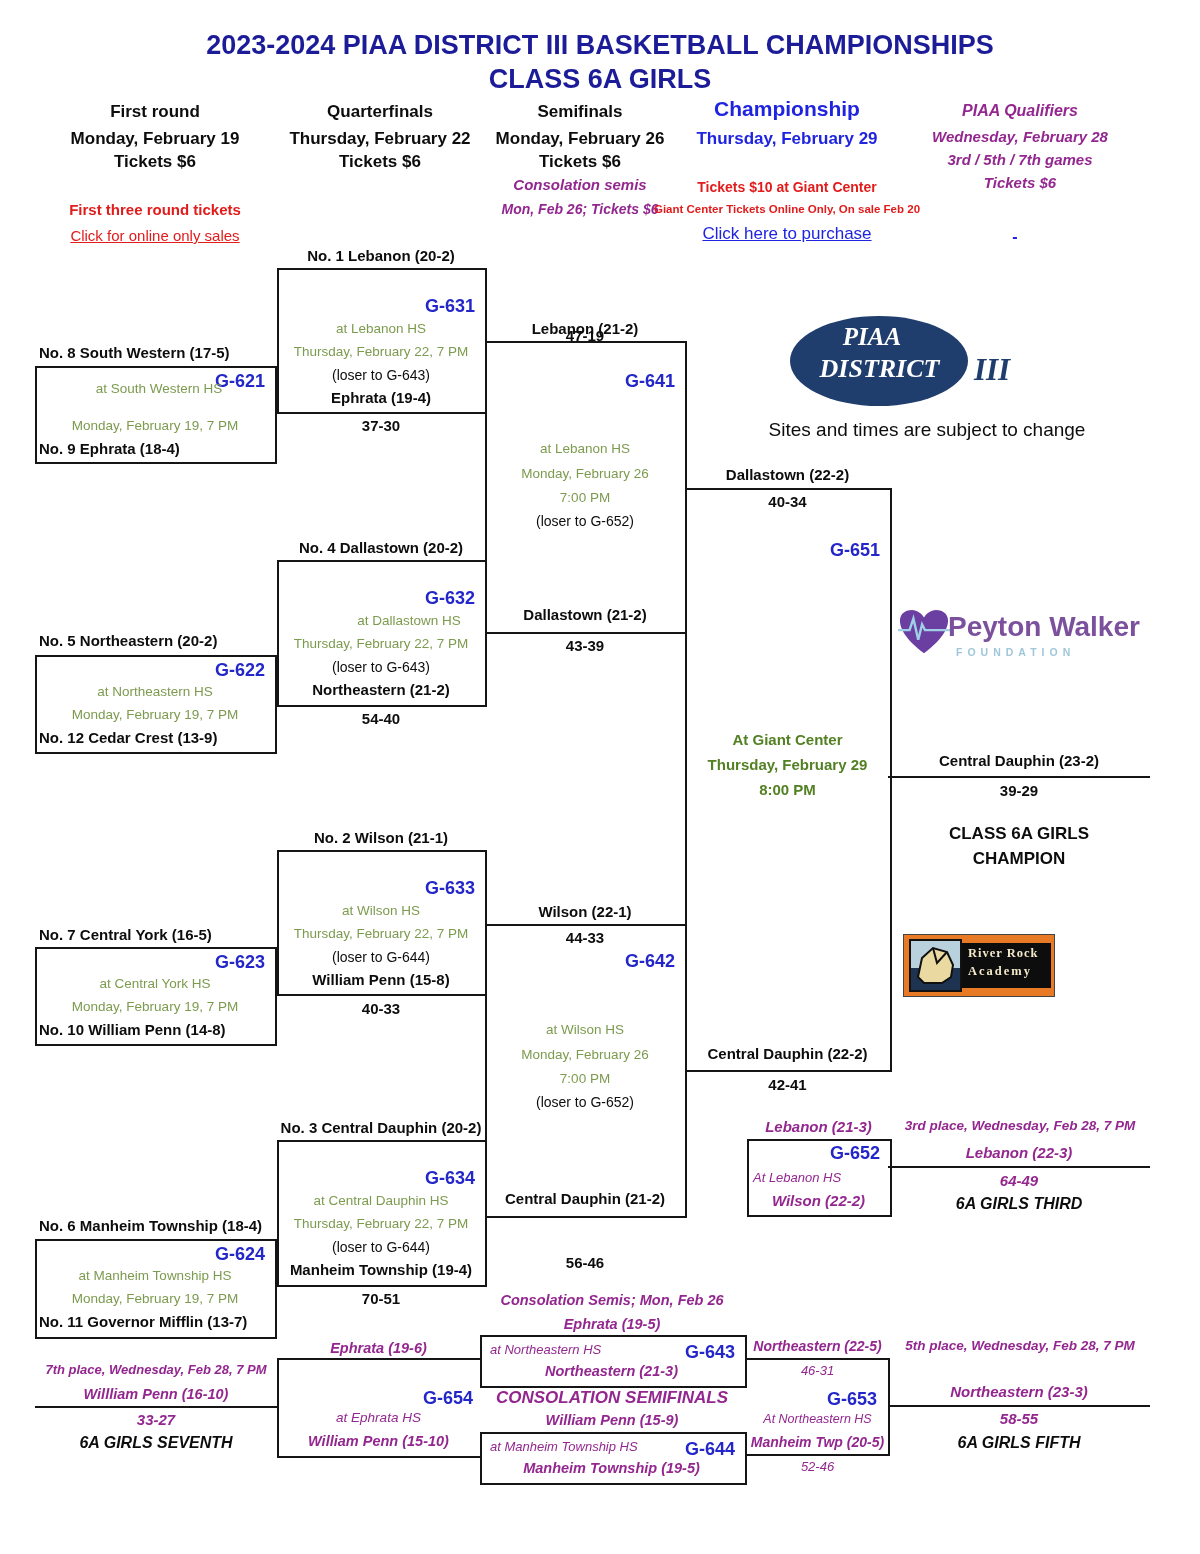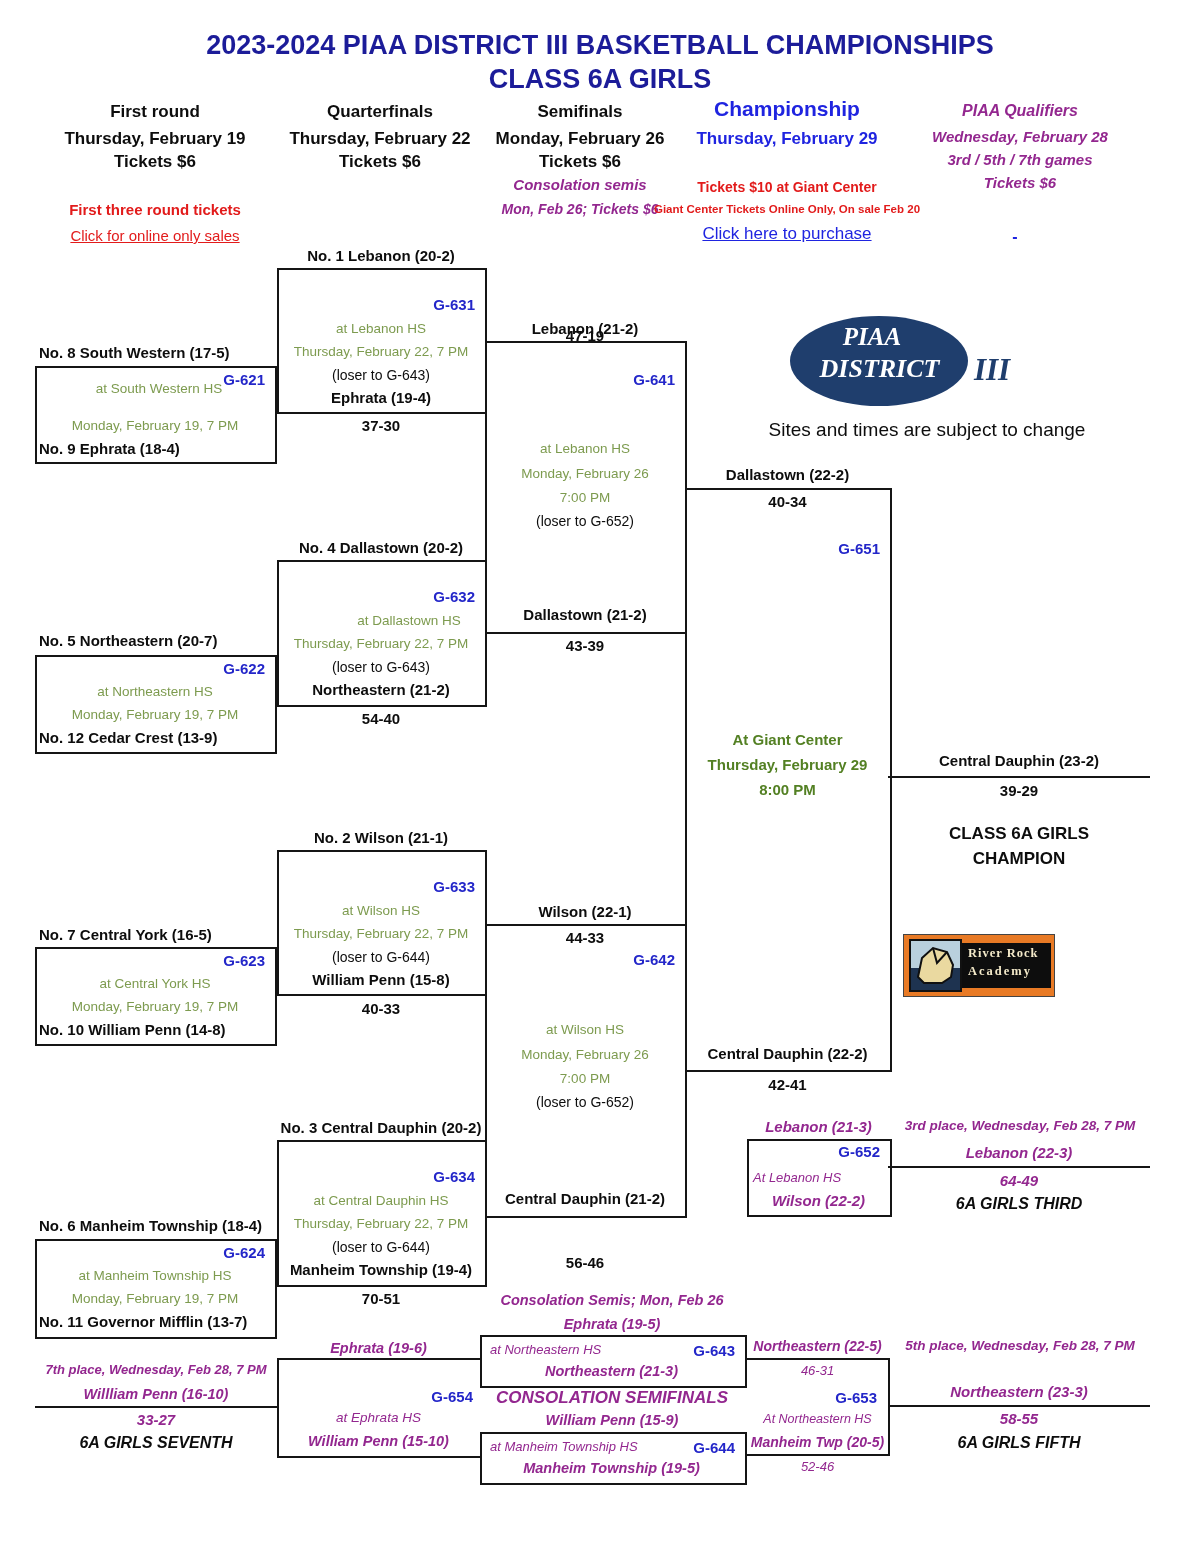--- a/index.html
+++ b/index.html
@@ -6,21 +6,21 @@
   #page{position:relative;width:1200px;height:1554px;background:#fff;
         font-family:"Liberation Sans",sans-serif;color:#0d0d0d;overflow:hidden;}
   .tx{position:absolute;white-space:nowrap;line-height:1.18;}
   .c{text-align:center;}
   .r{text-align:right;}
   .bx{position:absolute;border:2px solid #151515;}
   .bx3{position:absolute;border:2px solid #151515;border-right:none;}
   .ln{position:absolute;border-top:2px solid #151515;height:0;}
   .vl{position:absolute;border-left:2px solid #151515;width:0;}
   .team{font-weight:700;font-size:15px;}
-  .g{color:#2326c9;font-weight:700;font-size:15px;}
+  .g{color:#2326c9;font-weight:700;font-size:18px;}
   .grn{color:#7d9b4f;font-size:13.5px;}
   .grnb{color:#538023;font-weight:700;font-size:15px;}
   .blk{font-size:14px;}
   .sc{font-weight:700;font-size:15px;}
   .pi{color:#93278f;font-style:italic;font-size:14px;}
   .pb{font-weight:700;}
   .bi{font-weight:700;font-style:italic;font-size:16px;color:#0d0d0d;}
   .red{color:#e21b1b;}
   .blue{color:#1f24e0;}
   .navy{color:#1c1c99;font-weight:700;}
@@ -30,21 +30,21 @@
 </style>
 </head>
 <body>
 
 <div id="page">
 
   <div class="tx c navy" style="left:60px;top:30px;width:1080px;font-size:27px;">2023-2024 PIAA DISTRICT III BASKETBALL CHAMPIONSHIPS</div>
   <div class="tx c navy" style="left:60px;top:64px;width:1080px;font-size:27px;">CLASS 6A GIRLS</div>
 
   <div class="tx c hdr" style="left:35px;top:102px;width:240px;">First round</div>
-  <div class="tx c hdr" style="left:35px;top:129px;width:240px;">Thursday, February 19</div>
+  <div class="tx c hdr" style="left:35px;top:129px;width:240px;">Monday, February 19</div>
   <div class="tx c hdr" style="left:35px;top:152px;width:240px;">Tickets $6</div>
   <div class="tx c red" style="left:35px;top:201px;width:240px;font-weight:700;font-size:15px;">First three round tickets</div>
   <div class="tx c red link" style="left:35px;top:227px;width:240px;font-size:15px;">Click for online only sales</div>
 
   <div class="tx c hdr" style="left:260px;top:102px;width:240px;">Quarterfinals</div>
   <div class="tx c hdr" style="left:260px;top:129px;width:240px;">Thursday, February 22</div>
   <div class="tx c hdr" style="left:260px;top:152px;width:240px;">Tickets $6</div>
 
   <div class="tx c hdr" style="left:460px;top:102px;width:240px;">Semifinals</div>
   <div class="tx c hdr" style="left:460px;top:129px;width:240px;">Monday, February 26</div>
@@ -73,21 +73,21 @@
   </div>
   <div class="tx c" style="left:727px;top:419px;width:400px;font-size:19px;">Sites and times are subject to change</div>
 
   <div class="tx team" style="left:39px;top:344px;width:236px;">No. 8 South Western (17-5)</div>
   <div class="bx" style="left:35px;top:366px;width:238px;height:94px;"></div>
   <div class="tx r g" style="left:35px;top:371px;width:230px;">G-621</div>
   <div class="tx c grn" style="left:35px;top:381px;width:248px;">at South Western HS</div>
   <div class="tx c grn" style="left:35px;top:418px;width:240px;">Monday, February 19, 7 PM</div>
   <div class="tx team" style="left:39px;top:440px;width:236px;">No. 9 Ephrata (18-4)</div>
 
-  <div class="tx team" style="left:39px;top:632px;width:236px;">No. 5 Northeastern (20-7)</div>
+  <div class="tx team" style="left:39px;top:632px;width:236px;">No. 5 Northeastern (20-2)</div>
   <div class="bx" style="left:35px;top:655px;width:238px;height:95px;"></div>
   <div class="tx r g" style="left:35px;top:660px;width:230px;">G-622</div>
   <div class="tx c grn" style="left:35px;top:684px;width:240px;">at Northeastern HS</div>
   <div class="tx c grn" style="left:35px;top:707px;width:240px;">Monday, February 19, 7 PM</div>
   <div class="tx team" style="left:39px;top:729px;width:236px;">No. 12 Cedar Crest (13-9)</div>
 
   <div class="tx team" style="left:39px;top:926px;width:236px;">No. 7 Central York (16-5)</div>
   <div class="bx" style="left:35px;top:947px;width:238px;height:95px;"></div>
   <div class="tx r g" style="left:35px;top:952px;width:230px;">G-623</div>
   <div class="tx c grn" style="left:35px;top:976px;width:240px;">at Central York HS</div>
@@ -168,20 +168,28 @@
   <div class="tx c grnb" style="left:685px;top:781px;width:205px;">8:00 PM</div>
   <div class="tx c team" style="left:685px;top:1045px;width:205px;">Central Dauphin (22-2)</div>
   <div class="tx c sc" style="left:685px;top:1076px;width:205px;">42-41</div>
 
   <div class="ln" style="left:888px;top:776px;width:262px;"></div>
   <div class="tx c team" style="left:890px;top:752px;width:258px;">Central Dauphin (23-2)</div>
   <div class="tx c sc" style="left:890px;top:782px;width:258px;">39-29</div>
   <div class="tx c" style="left:890px;top:824px;width:258px;font-weight:700;font-size:17px;">CLASS 6A GIRLS</div>
   <div class="tx c" style="left:890px;top:849px;width:258px;font-weight:700;font-size:17px;">CHAMPION</div>
 
+  <div style="position:absolute;left:898px;top:608px;width:215px;height:60px;">
+    <svg width="52" height="50" viewBox="0 0 54 50" style="position:absolute;left:0;top:0;">
+      <path d="M27 46 C8 32 2 20 2 12 C2 4 9 1 14.5 1 C20 1 25 5 27 9 C29 5 34 1 39.5 1 C45 1 52 4 52 12 C52 20 46 32 27 46Z" fill="#6b3fa2"></path>
+      <polyline points="0,22 12,22 16,10 21,32 25,16 28,22 54,22" fill="none" stroke="#9fd0e6" stroke-width="2.5"></polyline>
+    </svg>
+    <div class="tx" style="left:50px;top:2px;font-weight:700;font-size:28px;color:#7b519d;">Peyton Walker</div>
+    <div class="tx" style="left:58px;top:38px;font-weight:700;font-size:10.5px;letter-spacing:5px;color:#9fc6da;">FOUNDATION</div>
+  </div>
 
   <div style="position:absolute;left:903px;top:934px;width:150px;height:61px;background:#e87a25;border:1px solid #444;">
     <div style="position:absolute;left:5px;top:4px;width:49px;height:49px;border:2px solid #111;background:linear-gradient(180deg,#b9d0dd 0 55%,#1e3350 55% 100%);">
       <svg width="49" height="49" viewBox="0 0 49 49">
         <polygon points="7,36 11,17 22,7 36,11 42,24 40,36 31,42 13,42" fill="#ead9a0" stroke="#101010" stroke-width="2"></polygon>
         <path d="M22,7 L26,22 L36,11" fill="none" stroke="#101010" stroke-width="2"></path>
       </svg>
     </div>
     <div style="position:absolute;left:58px;top:8px;right:3px;bottom:8px;background:#0d0d0d;">
       <div class="tx serif" style="left:6px;top:3px;font-weight:700;font-size:12.5px;letter-spacing:1px;color:#f3e9c9;">River Rock</div>

